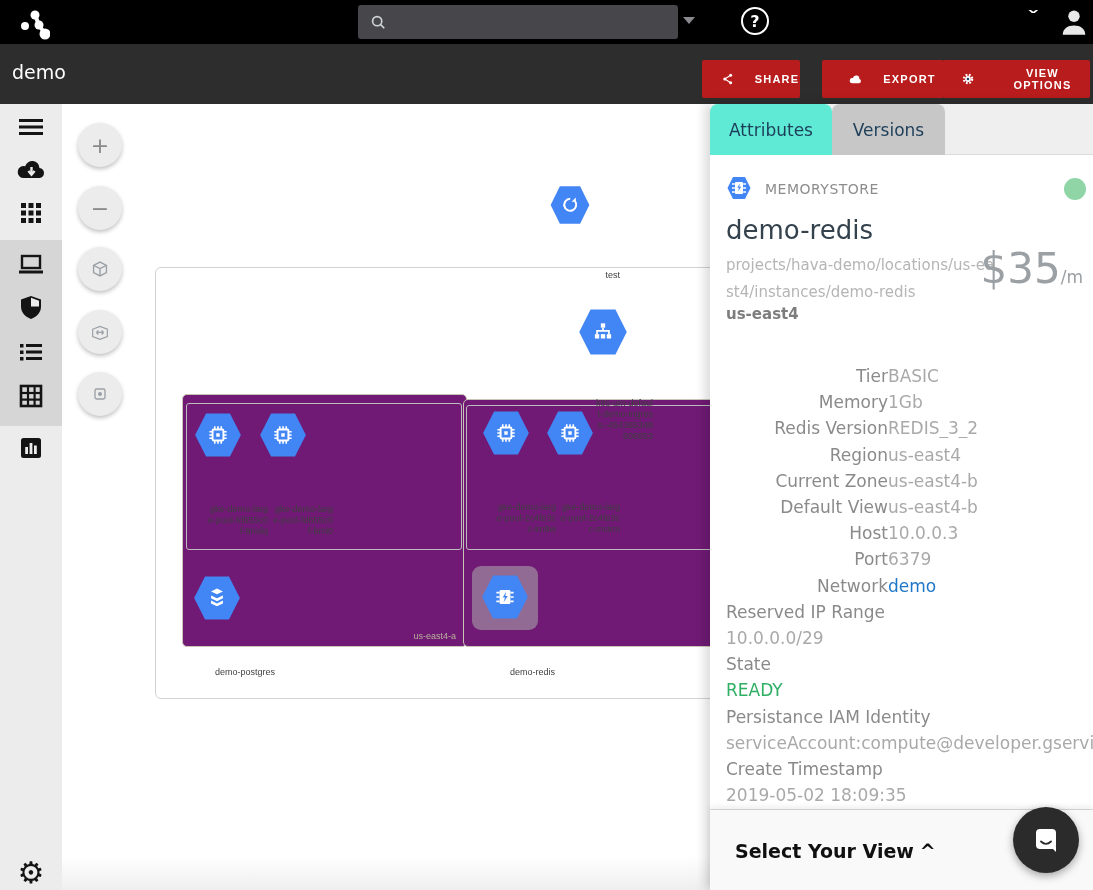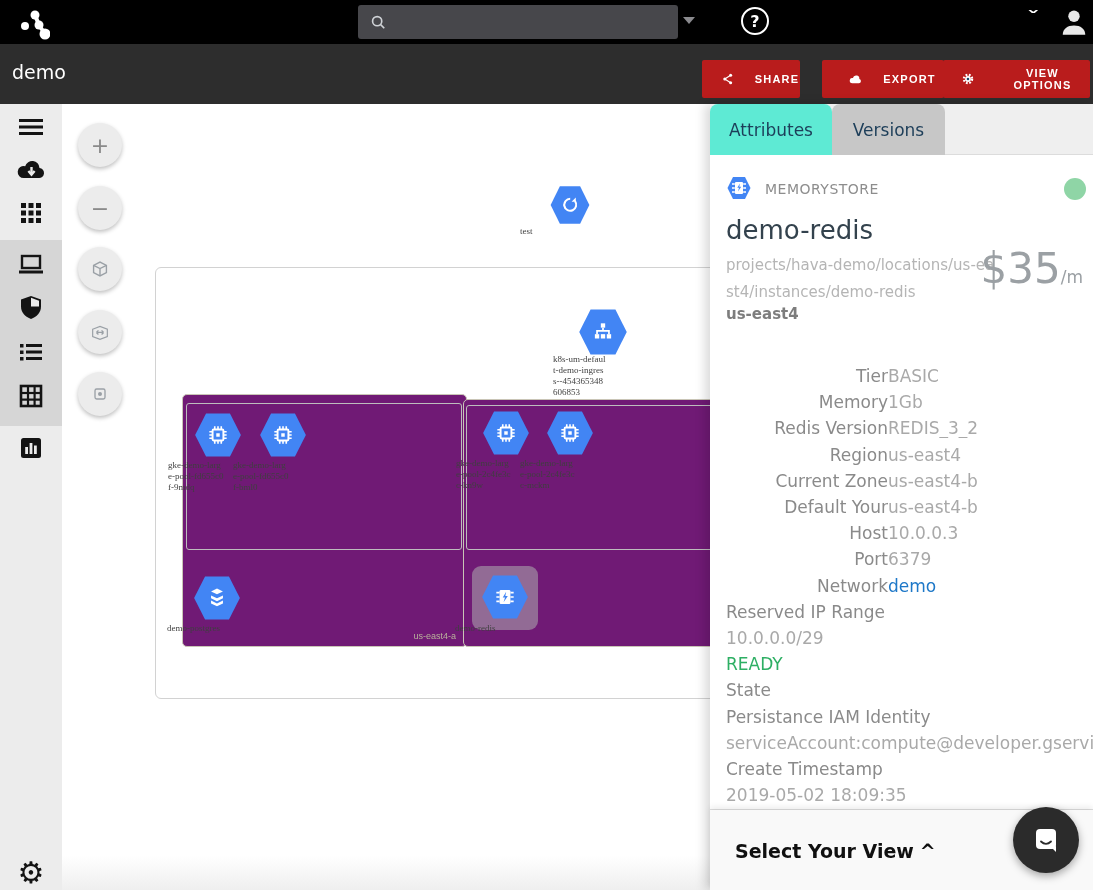--- a/index.html
+++ b/index.html
@@ -38,21 +38,21 @@
   .lines-layer { position:absolute; inset:0; }
   .outer-box { position:absolute; left:93px; top:163px; width:940px; height:432px; background:#fff; border:1px solid #d2d2d2; border-radius:6px; }
   .zone { position:absolute; background:#701a75; border:1px solid #c9c5b6; border-radius:5px; }
   .zone1 { left:120px; top:290px; width:285px; height:253px; }
   .zone2 { left:401px; top:295px; width:478px; height:248px; }
   .inner-box { position:absolute; border:1px solid #bdbdbd; border-radius:3px; }
   .inner1 { left:124px; top:299px; width:276px; height:147px; }
   .inner2 { left:404px; top:301px; width:470px; height:145px; }
   .zone-label { position:absolute; right:10px; bottom:5px; color:#b9b29b; font-size:9px; }
   .hex { position:absolute; background:#4285f4; clip-path:polygon(6% 50%, 27% 3%, 73% 3%, 94% 50%, 73% 97%, 27% 97%); display:flex; align-items:center; justify-content:center; box-shadow:0 2px 3px rgba(0,0,0,0.2); }
-  .node-label { position:absolute; transform:translateX(-50%); text-align:left; font-size:9px; line-height:11px; color:#3f3f3f; white-space:pre-line; width:100px; font-family:Liberation Serif, serif; }
+  .node-label { position:absolute; transform:translateX(-50%); text-align:right; font-size:9px; line-height:11px; color:#3f3f3f; white-space:pre-line; width:100px; font-family:Liberation Sans, sans-serif;margin-top:44px; }
   .halo { position:absolute; left:410px; top:462px; width:66px; height:64px; background:rgba(175,175,175,0.55); border-radius:9px; }
 
   
   .panel { position:absolute; left:710px; top:104px; width:383px; height:786px; background:#fff; box-shadow:-5px 0 10px rgba(0,0,0,0.15); }
   .tabbar { position:absolute; left:0; top:0; width:383px; height:51px; background:#efefef; border-bottom:1px solid #dcdcdc; }
   .tab { position:absolute; top:0; height:51px; display:flex; align-items:center; justify-content:center; font-size:17px; color:#1d3e59; border-radius:8px 8px 0 0; cursor:pointer; font-family:"DejaVu Sans",sans-serif; }
   .tab-attributes { left:0; width:122px; background:#5eead4; }
   .tab-versions { left:122px; width:113px; background:#c7c7c7; }
   .svc-hex { position:absolute; left:16px; top:72px; width:26px; height:24px; }
   .svc-name { position:absolute; left:55px; top:77px; font-size:14px; letter-spacing:0.5px; color:#8d8d8d; font-family:"DejaVu Sans",sans-serif; }
@@ -334,21 +334,21 @@
 e-pool-2c4fe3c
 c-mckm</div>
 
     <div class="hex" style="left:129px; top:471px; width:52px; height:46px;">
       <svg width="26" height="26" viewBox="0 0 24 24">
         <path d="M12 3.2l5.5 2.7L12 8.6 6.5 5.9z" fill="#fff"></path>
         <path d="M6.5 9.6l5.5 2.7 5.5-2.7v2.6L12 14.9l-5.5-2.7z" fill="#fff"></path>
         <path d="M6.5 14.4l5.5 2.7 5.5-2.7V17L12 19.7 6.5 17z" fill="#fff"></path>
       </svg>
     </div>
-    <div class="node-label" style="left:155px; top:519px;">demo-postgres</div>
+    <div class="node-label" style="left:163px; top:519px;">demo-postgres</div>
 
     <div class="halo"></div>
     <div class="hex" style="left:417px; top:470px; width:52px; height:46px;">
       <svg width="26" height="26" viewBox="0 0 24 24">
         <path d="M7 8H4M7 12H4M7 16H4M17 8h3M17 12h3M17 16h3" stroke="#fff" stroke-width="1.5"></path>
         <rect x="7" y="5.5" width="10" height="13" rx="1.2" fill="#fff"></rect>
         <path d="M13.1 7.2l-3.2 5.2h2.1l-1.3 4.4 3.9-5.7h-2.3z" fill="#4285f4"></path>
       </svg>
     </div>
     <div class="node-label" style="left:443px; top:519px;">demo-redis</div>
@@ -394,39 +394,39 @@
         </div>
       <div class="arow">
           <span class="alabel">Region</span>
           <span class="avalue">us-east4</span>
         </div>
       <div class="arow">
           <span class="alabel">Current Zone</span>
           <span class="avalue">us-east4-b</span>
         </div>
       <div class="arow">
-          <span class="alabel">Default Your</span>
+          <span class="alabel">Default View</span>
           <span class="avalue">us-east4-b</span>
         </div>
       <div class="arow">
           <span class="alabel">Host</span>
           <span class="avalue">10.0.0.3</span>
         </div>
       <div class="arow">
           <span class="alabel">Port</span>
           <span class="avalue">6379</span>
         </div>
       <div class="arow">
           <span class="alabel">Network</span>
           <span class="avalue link">demo</span>
         </div>
       <div class="afull alabel" style="width:auto;">Reserved IP Range</div>
       <div class="afull avalue">10.0.0.0/29</div>
+      <div class="afull alabel" style="width:auto;">State</div>
       <div class="afull avalue green">READY</div>
-      <div class="afull alabel" style="width:auto;">State</div>
       <div class="afull alabel" style="width:auto;">Persistance IAM Identity</div>
       <div class="afull avalue">serviceAccount:compute@developer.gservicea</div>
       <div class="afull alabel" style="width:auto;">Create Timestamp</div>
       <div class="afull avalue">2019-05-02 18:09:35</div>
     </div>
 
     <div class="panel-divider"></div>
     <div class="view-strip">
       <div class="view-label">
         <span>Select Your View</span><span class="view-caret">^</span>

